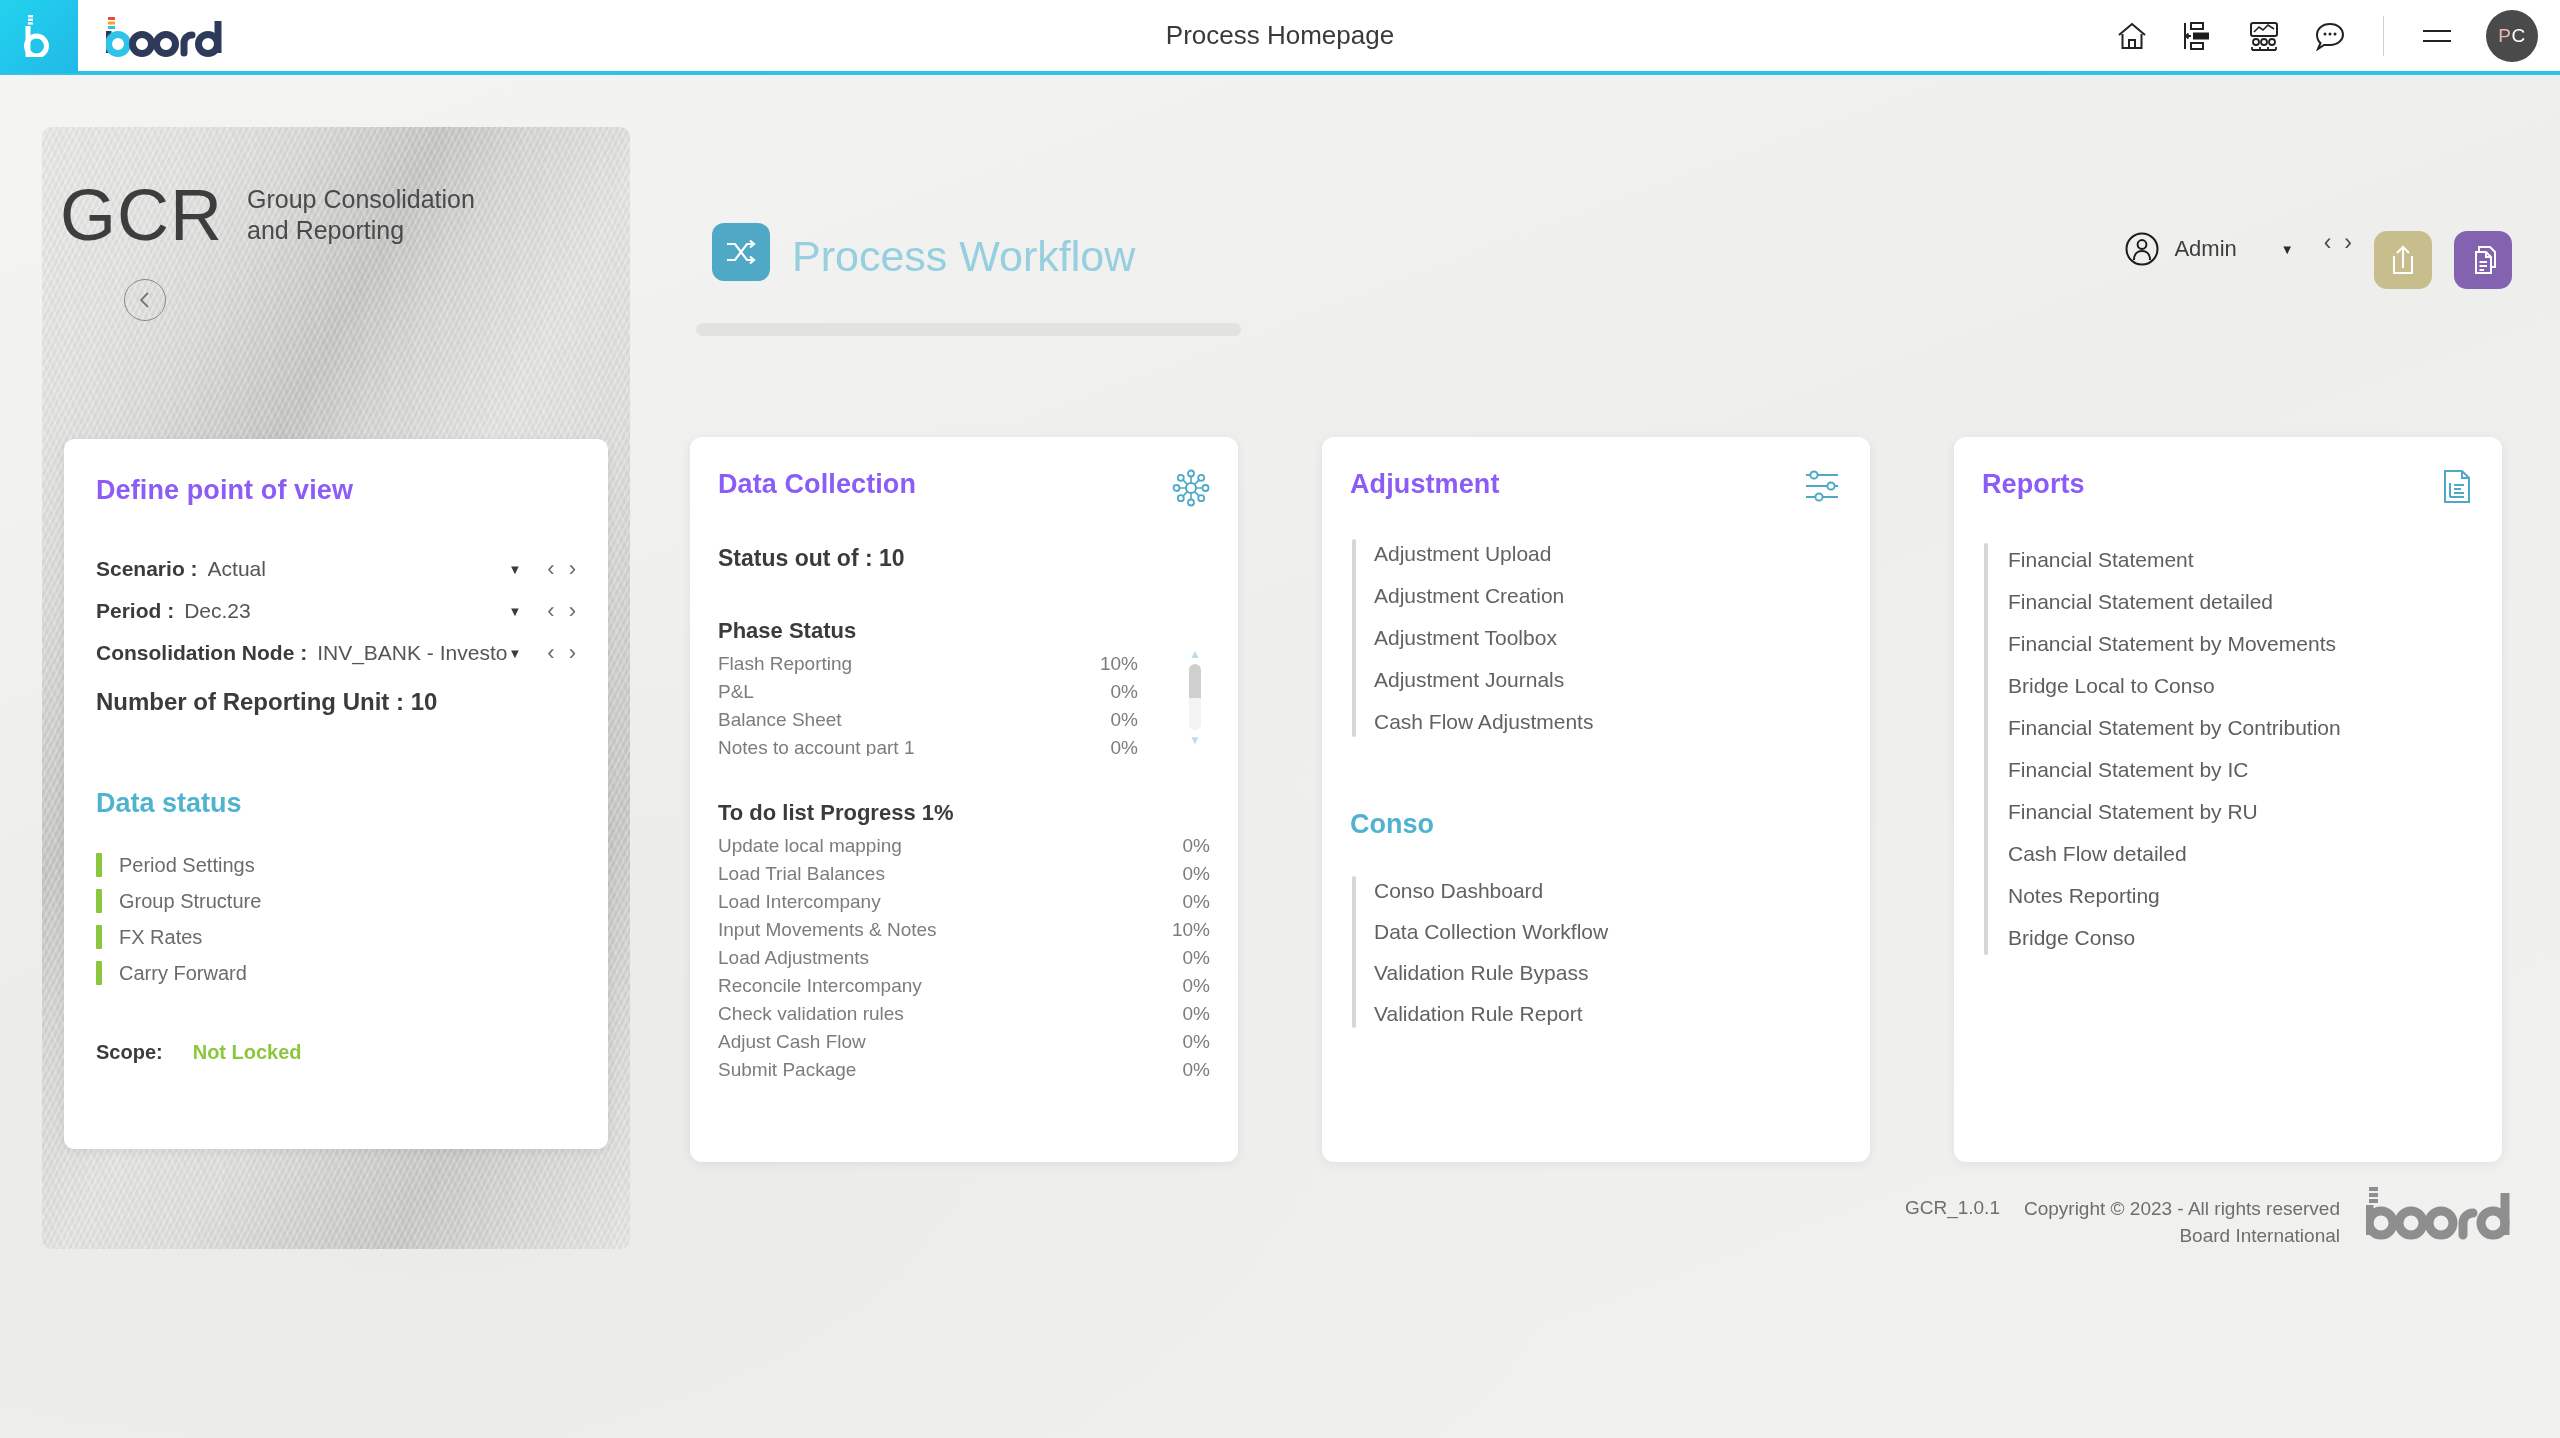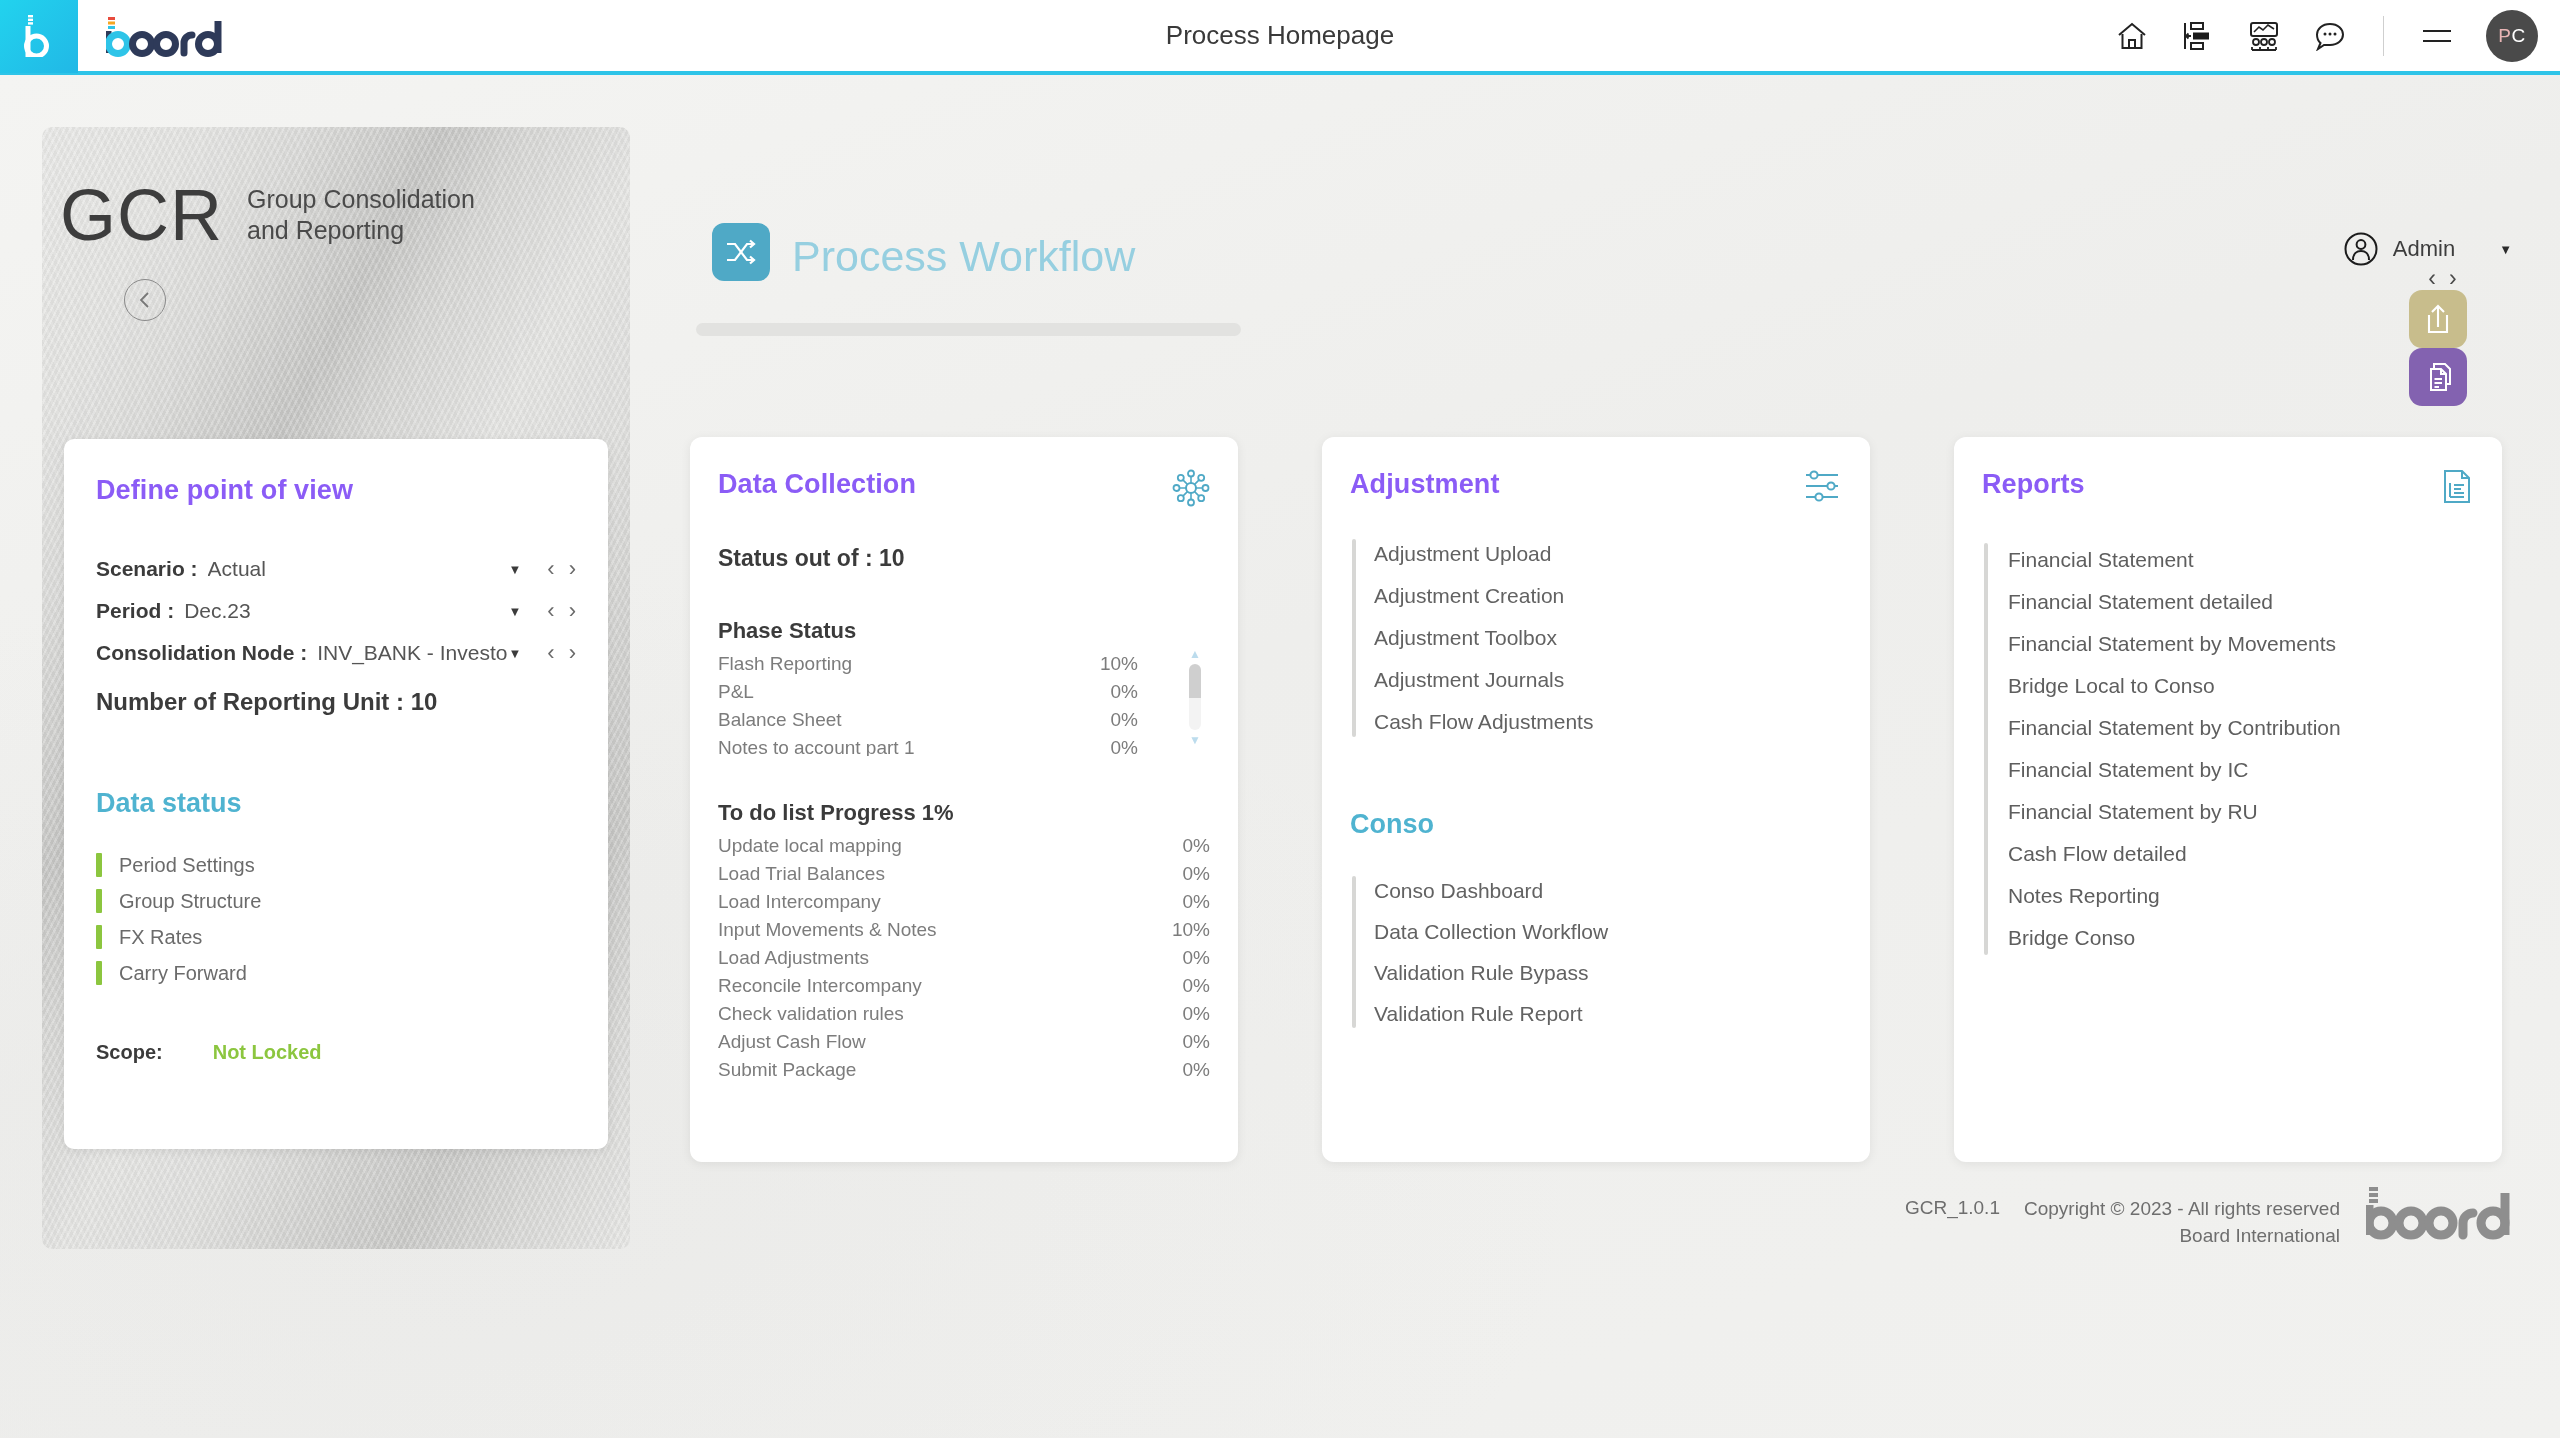--- a/index.html
+++ b/index.html
@@ -101,39 +101,39 @@
   .caret { color: #3b3b3b; font-size: 13px; margin-right: 26px; cursor:pointer; }
   .navarrows { display:flex; gap: 14px; color:#6a6a6a; }
   .navarrows span { cursor: pointer; font-size: 22px; line-height: 1; }
   .pov-static { font-size: 24px; font-weight: 700; color: #3b3b3b; margin-top: 14px; }
 
   .ds-title { color:#4fb3d0; font-size: 27px; font-weight: 700; margin-top: 72px; }
   .ds-list { margin-top: 28px; }
   .ds-item { display:flex; align-items:center; height: 36px; }
   .ds-bar { width: 6px; height: 24px; background: #8cc63f; border-radius:1px; margin-right: 17px; }
   .ds-text { font-size: 20px; color: #6b6b6b; }
-  .scope-row { display:flex; align-items:center; margin-top: 50px; font-size: 20px; gap: 20px; }
+  .scope-row { display:flex; align-items:center; margin-top: 50px; font-size: 20px; }
   .scope-lbl { font-weight: 700; color:#3b3b3b; }
   .scope-val { color:#8cc63f; font-weight: 700; margin-left: 30px; }
 
   
   .main { position:absolute; left: 690px; top: 0; right: 0; height: 1363px; }
 
   .pw-header { position:absolute; left: 6px; top: 148px; display:flex; align-items:flex-end;margin-left:16px; }
   .pw-icon {
     width: 58px; height: 58px; border-radius: 12px; background: #4fa9c6;
     display:flex; align-items:center; justify-content:center;
   }
   .pw-title { margin-left: 22px; font-size: 43px; color: #96cfe0; font-weight: 400; }
   .pw-underline {
     position:absolute; left: 6px; top: 248px; width: 545px; height: 13px;
     background: #e2e2e0; border-radius: 7px;
   }
 
-  .admin-zone { position: absolute; right: 48px; top: 156px; display:flex; align-items:center;flex-direction:column; }
+  .admin-zone { position: absolute; right: 48px; top: 156px; display:flex; align-items:flex-start; }
   .admin-pick { display:flex; align-items:center; }
   .admin-name { font-size: 22px; color:#3d3d3d; margin-left: 14px; }
   .admin-caret { margin-left: 44px; font-size: 13px; color:#2c2c2c; cursor:pointer; }
   .admin-nav { display:flex; gap: 13px; margin-left: 30px; color:#4a4a4a; }
   .admin-nav span { cursor:pointer; font-size: 23px; line-height:1; }
   .sq-btn {
     width: 58px; height: 58px; border-radius: 13px;
     display:flex; align-items:center; justify-content:center; cursor:pointer;
     margin-left: 22px;
   }

